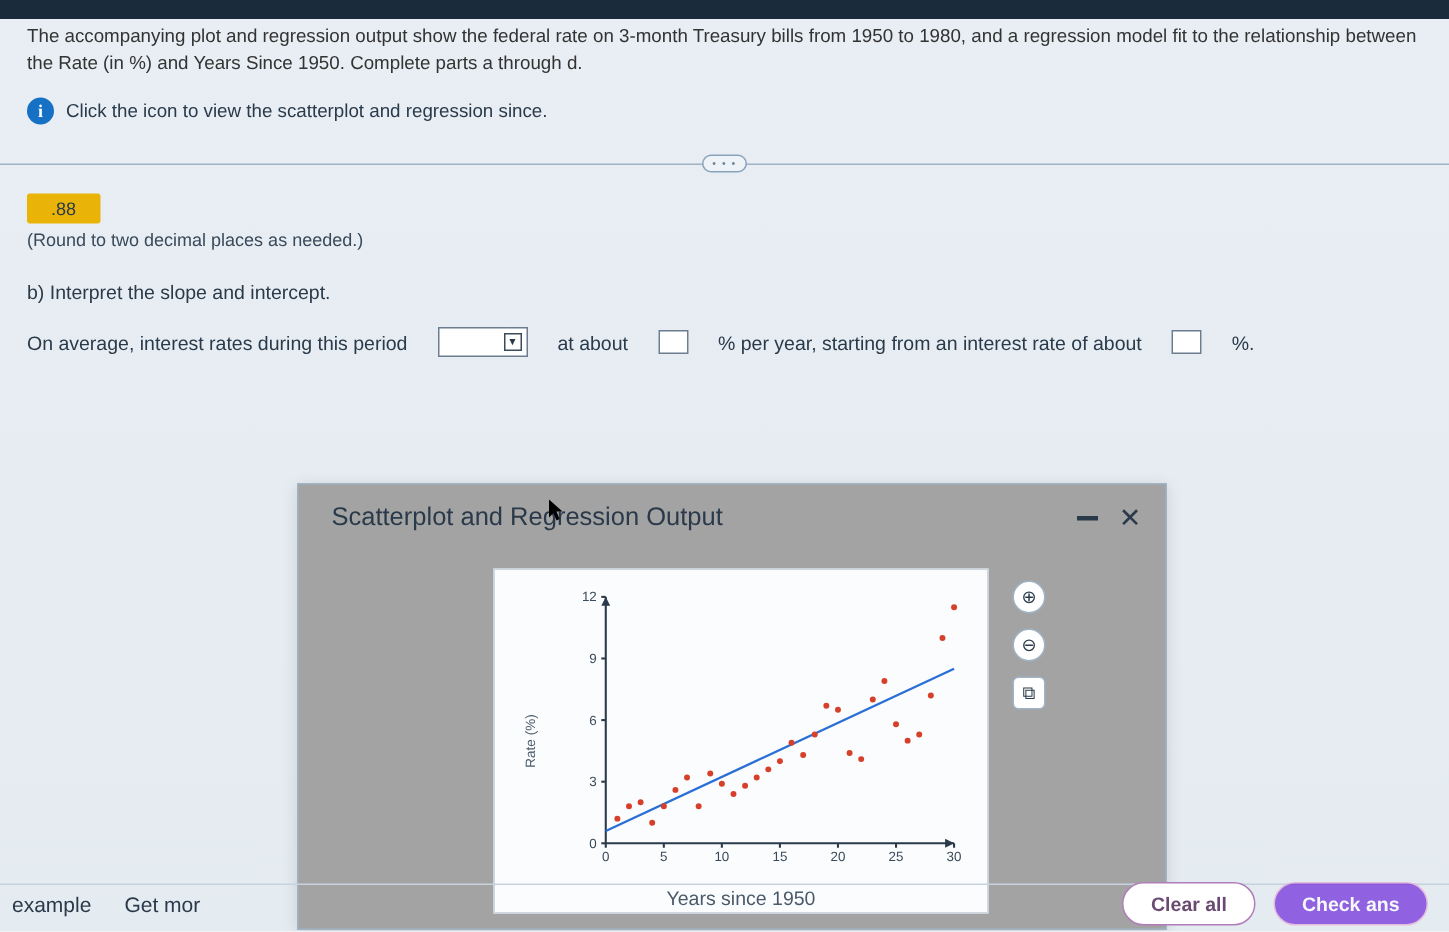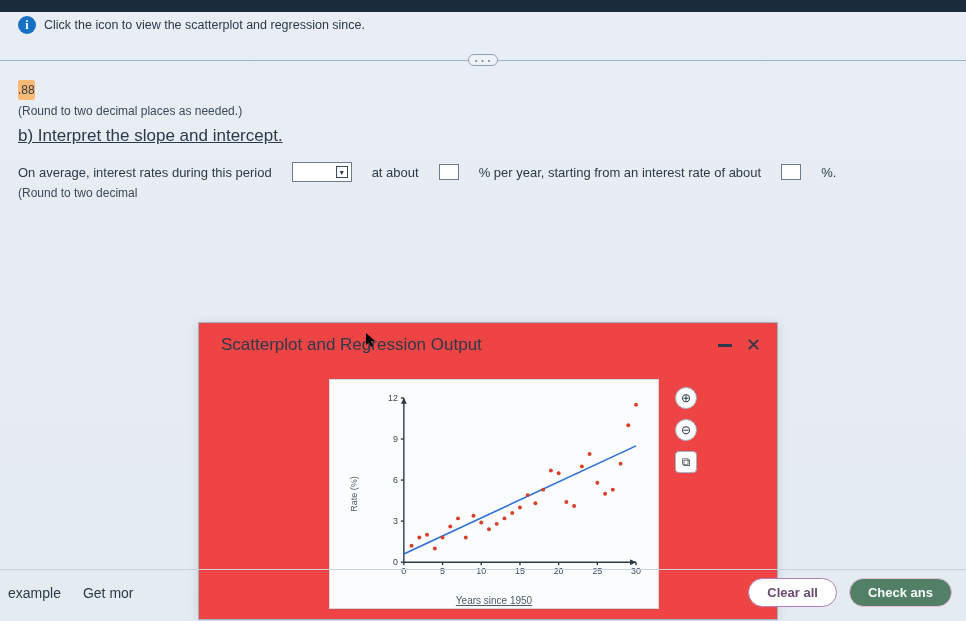--- a/index.html
+++ b/index.html
@@ -58,28 +58,28 @@
     width: 30px; height: 12px;
     border: 1px solid #8aa3ba;
     background: #eef3f8;
     border-radius: 8px;
     display: flex; align-items: center; justify-content: center;
     font-size: 7px; color: #6b8299; letter-spacing: 1px;
   }
   .q { font-size: 13px; margin-bottom: 10px; }
   .ans-box {
     display: inline-block;
-    background: #fdba74;
-    padding: 3px 0;
+    background: #eab308;
+    padding: 3px 16px;
     font-size: 12px;
     border-radius: 2px;
     margin-bottom: 4px;
   }
-  .hint { font-size: 12px; color: #3a4a5a; margin-bottom: 8px; }
-  .partb { font-size: 17px; margin-bottom: 16px; text-decoration: underline; }
+  .hint { font-size: 12px; color: #3a4a5a; margin-bottom: 20px; }
+  .partb { font-size: 13px; margin-bottom: 16px; }
   .fillrow { font-size: 13px; display: flex; align-items: center; flex-wrap: wrap; gap: 20px; margin-bottom: 4px; }
   .select {
     width: 60px; height: 20px;
     border: 1px solid #6b7d8f;
     background: #fff;
     display: inline-flex; align-items: center; justify-content: flex-end;
     padding-right: 3px;
   }
   .select .tri {
     width: 12px; height: 12px;
@@ -95,21 +95,21 @@
   }
   .hint2 { font-size: 12px; color: #3a4a5a; }
 
   
   .popup {
     position: absolute;
     left: 198px;
     top: 322px;
     width: 580px;
     height: 298px;
-    background: #ef4444;
+    background: #a3a3a3;
     border: 1px solid #9fb3c5;
     box-shadow: 0 2px 10px rgba(0,0,0,0.12);
   }
   .popup-head {
     display: flex;
     align-items: center;
     justify-content: space-between;
     padding: 12px 16px 6px 22px;
   }
   .popup-title { font-size: 17px; color: #2a3a4a; position: relative; }
@@ -146,67 +146,68 @@
   .axis-y-label {
     position: absolute;
     left: 6px; top: 50%;
     transform: translateY(-50%) rotate(-90deg);
     font-size: 9px; color: #4a5a6a;
   }
   .axis-x-label {
     position: absolute;
     bottom: 2px; left: 50%;
     transform: translateX(-50%);
-    font-size: 10px; color: #4a5a6a; text-decoration: underline;
+    font-size: 13px; color: #4a5a6a;
   }
   .plot {
     position: absolute;
     left: 54px; top: 12px; right: 16px; bottom: 28px;
   }
   .plot svg { width: 100%; height: 100%; }
   .ticklabel { font-size: 9px; fill: #3a4a5a; }
   .dot { fill: #d6402a; }
   .regline { stroke: #2a6fd6; stroke-width: 1.6; }
   .axis { stroke: #2a3a4a; stroke-width: 1.4; }
 
   
   .bottom {
     position: absolute;
     left: 0; right: 0; bottom: 0;
-    height: 52px;
+    height: 32px;
     display: flex;
     align-items: center;
     justify-content: space-between;
     padding: 0 14px 6px 8px;
     border-top: 1px solid #c6d2de;
   }
   .btm-left { display: flex; gap: 22px; font-size: 14px; color: #2a3a4a; }
   .btm-left span { cursor: pointer; }
   .btm-right { display: flex; gap: 12px; align-items: center; }
   .pill {
     padding: 6px 18px;
     border-radius: 18px;
     font-size: 13px;
     border: 1.5px solid #b07db8;
     color: #6a4a72;
     background: #fff;
     cursor: pointer;
     font-weight: bold;
   }
   .pill.primary {
-    background: #14532d;
+    background: #6d28d9;
     border-color: #e7a9d5;
     color: #fff;
     opacity: 0.7;
   }
 </style>
 </head>
 <body>
 
 <div class="page">
+  <p class="intro">The accompanying plot and regression output show the federal rate on 3-month Treasury bills from 1950 to 1980, and a regression model fit to the relationship between the Rate (in %) and Years Since 1950. Complete parts a through d.</p>
 
   <div class="info-row">
     <div class="info-icon">i</div>
     <div class="info-text">Click the icon to view the scatterplot and regression since.</div>
   </div>
 
   <div class="hr-wrap">
     <hr class="hr-line">
     <div class="expand-handle">• • •</div>
   </div>
@@ -220,21 +221,20 @@
     <span>On average, interest rates during this period</span>
     <span class="select">
       <span class="tri">▼</span>
     </span>
     <span>at about</span>
     <span class="smallbox"></span>
     <span>% per year, starting from an interest rate of about</span>
     <span class="smallbox"></span>
     <span>%.</span>
   </div>
-  <p class="hint2">(Round to two decimal</p>
 </div>
 
 <div class="popup">
   <div class="popup-head">
     <div class="popup-title">
       <span>Scatterplot and Regression Output</span>
       <svg class="cursor" width="12" height="16" viewBox="0 0 12 16">
           <path d="M1 1 L1 13 L4 10 L6 15 L8 14 L6 9 L10 9 Z" fill="#000"></path>
         </svg>
     </div>

